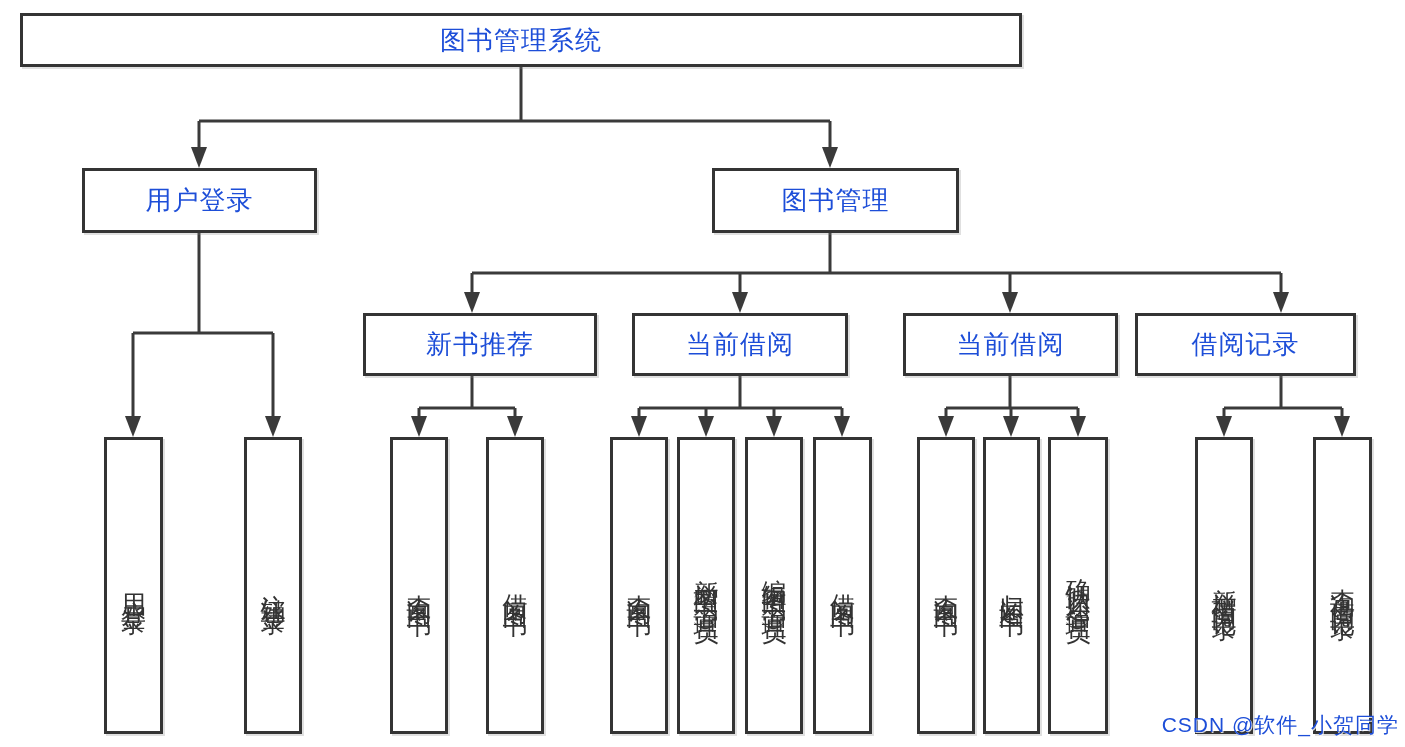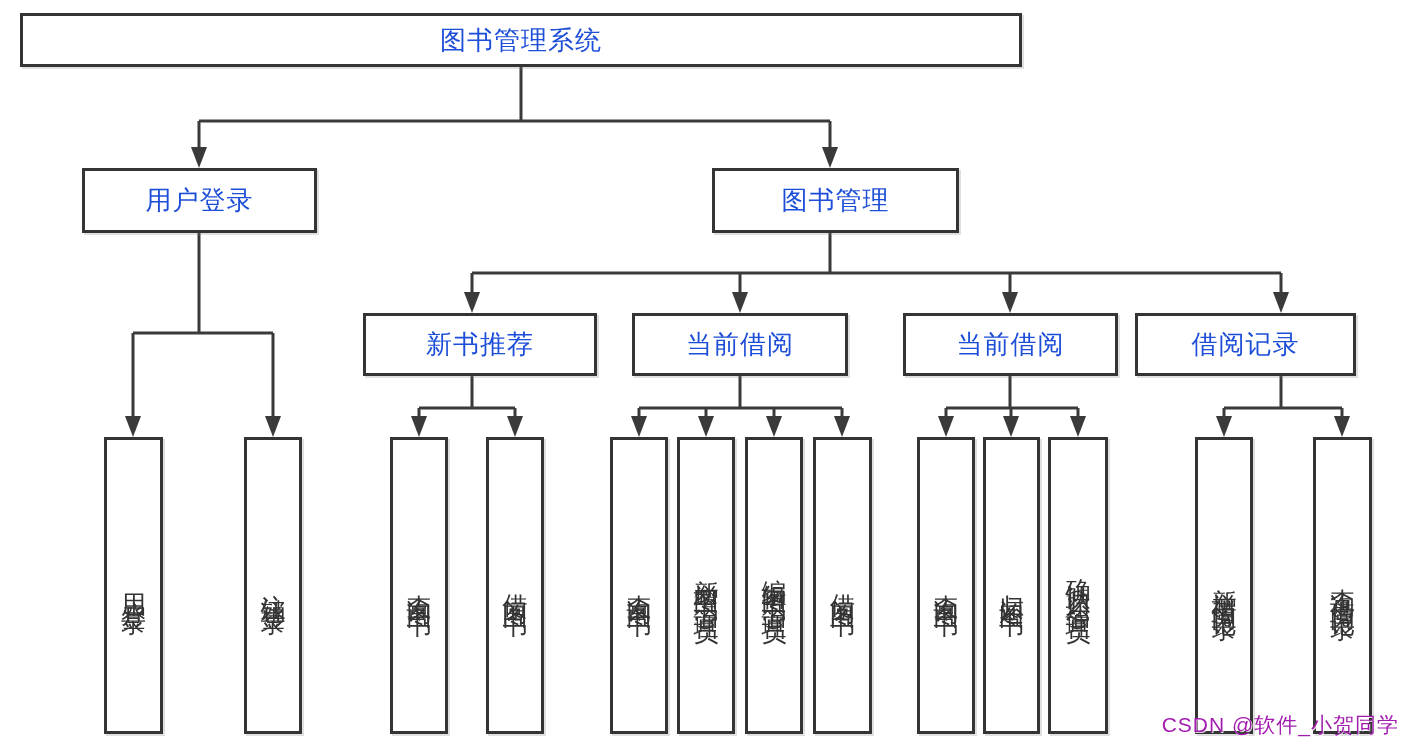--- a/index.html
+++ b/index.html
@@ -38,21 +38,21 @@
     line-height:1;
     color:#333333;
   }
   .watermark {
     position:absolute;
     right:6px;
     top:711px;
     z-index:5;
     font-size:21px;
     letter-spacing:1px;
-    color:#a21caf;
+    color:#1d4ed8;
     text-shadow:1px 1px 0 rgba(255,255,255,0.8);
     white-space:nowrap;
     margin-left:12px;
   }
 </style>
 </head>
 <body>
 
 <div class="canvas">
 

